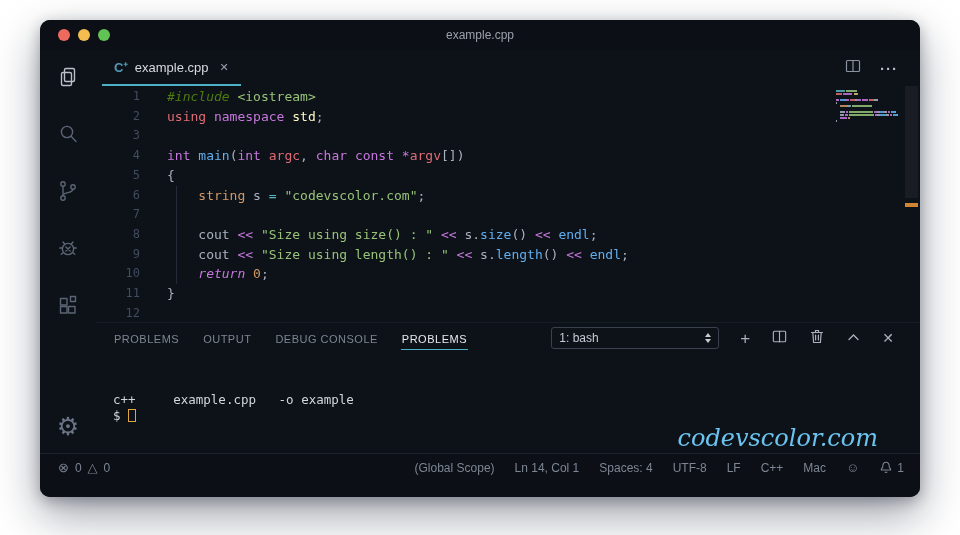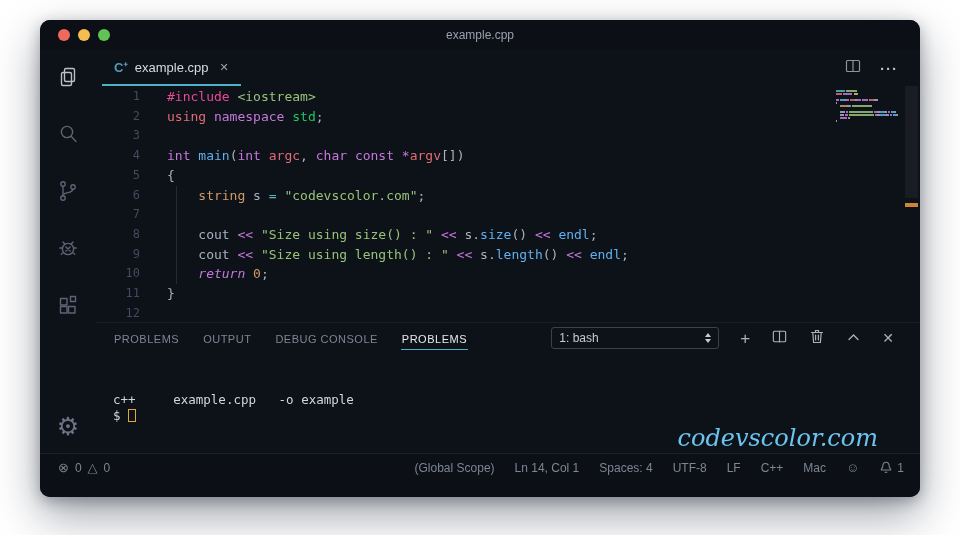--- a/index.html
+++ b/index.html
@@ -34,22 +34,22 @@
   .tab-actions { margin-left:auto; display:flex; align-items:center; gap:18px; padding-right:22px; }
   .tab-actions svg { stroke:#8a93a1; fill:none; stroke-width:1.2; }
   .more-icon { color:#b6bcc6; font-size:15px; letter-spacing:1px; font-weight:bold; }
   
   .editor { height:236px; flex:0 0 236px; position:relative; display:flex;
             font-family:"DejaVu Sans Mono", monospace; font-size:13px; line-height:19.7px; }
   .gutter { width:44px; flex:0 0 44px; text-align:right; color:#414c5f; font-size:12px; padding-top:1px; }
   .code { padding-left:27px; padding-top:1px; white-space:pre; }
   .indent-guide { position:absolute; left:80px; top:100px; width:1px; height:98px; background:#232b38; }
   .tok-fg{color:#abb2bf}.tok-rd{color:#e06c75}.tok-pu{color:#c678dd}
-  .tok-pu-i{color:#c678dd;font-style:italic}.tok-yl{color:#22c55e}.tok-or{color:#d19a66}
-  .tok-bl{color:#61afef}.tok-cy{color:#56b6c2}.tok-cy-i{color:#ec4899;}
+  .tok-pu-i{color:#c678dd;font-style:italic}.tok-yl{color:#fef9c3}.tok-or{color:#d19a66}
+  .tok-bl{color:#61afef}.tok-cy{color:#56b6c2}.tok-cy-i{color:#4d7c0f;font-style:italic}
   .tok-gr{color:#98c379}
   .minimap { position:absolute; right:22px; top:4px; width:62px; }
   .mm-line { height:2px; margin-bottom:1px; display:flex; }
   .mm-seg { height:2px; opacity:.85; }
   .overview { position:absolute; right:2px; top:0; width:13px; height:112px; background:rgba(255,255,255,.05); }
   .overview-marker { position:absolute; right:2px; top:117px; width:13px; height:4px; background:#cf8633; }
   
   .panel { flex:1 1 auto; display:flex; flex-direction:column; border-top:1px solid #171d27; }
   .panel-tabs { height:30px; flex:0 0 30px; display:flex; align-items:center; padding-left:17px; gap:22px; }
   .panel-tab { font-size:11px; letter-spacing:.5px; color:#7d8694; padding:6px 1px 4px;

